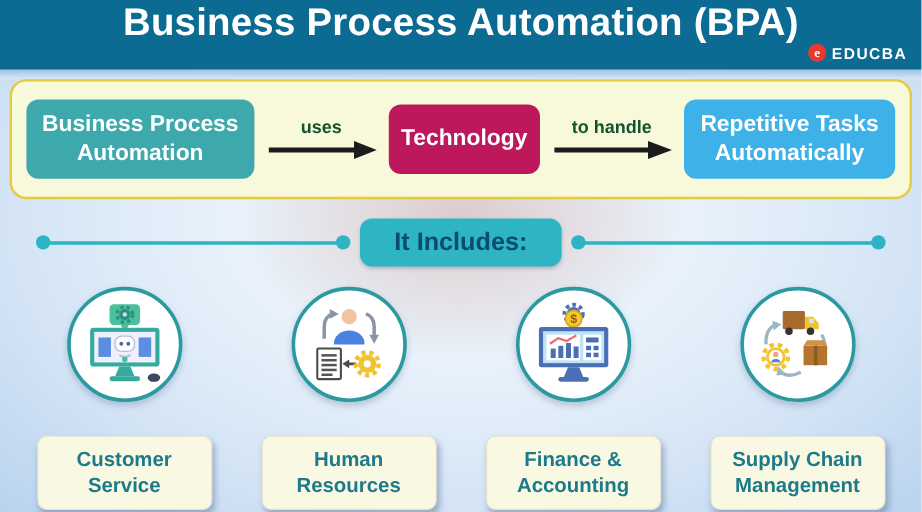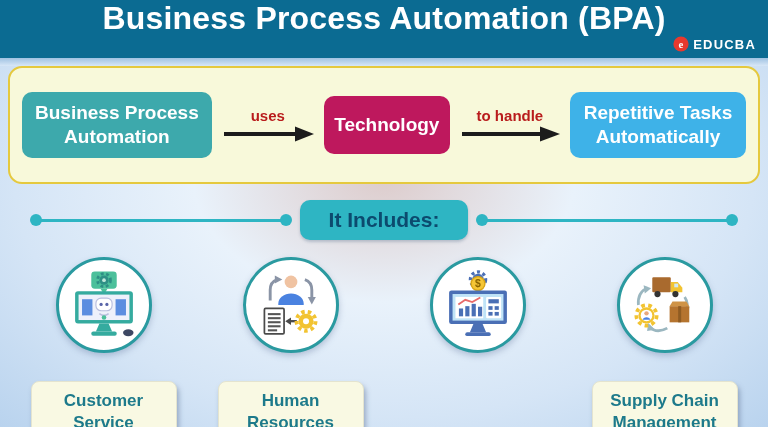--- a/index.html
+++ b/index.html
@@ -16,32 +16,32 @@
   .header h1{
     margin:0;color:#ffffff;font-size:32px;font-weight:bold;letter-spacing:.2px;
   }
   .brand{
     position:absolute;right:12px;bottom:6px;display:flex;align-items:center;gap:4px;
   }
   .brand span{color:#ffffff;font-size:13px;font-weight:bold;letter-spacing:1.2px;}
   .header-strip{height:8px;background:linear-gradient(#9fc2e2,#d8e7f7);}
   
   .banner{
-    margin:0 8px;height:118px;background:#f8f9da;border:2px solid #e5c93e;border-radius:14px;
+    margin:0 8px;height:100px;background:#f8f9da;border:2px solid #e5c93e;border-radius:14px;
     display:flex;align-items:center;justify-content:space-between;padding:0 12px;box-sizing:border-box;
   }
   .flow-box{
     color:#fff;font-weight:bold;font-size:19px;line-height:1.25;text-align:center;
     border-radius:10px;padding:9px 13px;white-space:pre-line;
   }
   .step1{background:#3da9ac;min-width:148px;}
   .step2{background:#be185d;min-width:110px;padding:17px 8px;}
   .step3{background:#3eb2e8;min-width:150px;}
   .flow-arrow{display:flex;flex-direction:column;align-items:center;margin:0 6px;}
-  .arrow-label{font-size:15px;font-weight:bold;color:#b91c1c;margin-bottom:1px;}
+  .arrow-label{font-size:15px;font-weight:bold;color:#14532d;margin-bottom:1px;}
   
   .ribbon{margin-top:14px;height:44px;display:flex;align-items:center;padding:0 22px;}
   .divider{flex:1;height:3px;background:#2eb5c3;position:relative;margin:0 14px;}
   .divider::before,.divider::after{
     content:'';position:absolute;top:-4.5px;width:12px;height:12px;border-radius:50%;background:#2eb5c3;
   }
   .divider::before{left:-6px;}
   .divider::after{right:-6px;}
   .includes-box{
     background:#2eb5c3;color:#0c4a6e;font-size:21px;font-weight:bold;
@@ -183,20 +183,22 @@
           <rect x="39" y="25" width="13" height="18.5" rx="1" fill="#ffffff"></rect>
           <rect x="41" y="27" width="9" height="3.6" fill="#4a6fb5"></rect>
           <rect x="41" y="33" width="3.6" height="3.2" fill="#4a6fb5"></rect>
           <rect x="46.4" y="33" width="3.6" height="3.2" fill="#4a6fb5"></rect>
           <rect x="41" y="38" width="3.6" height="3.2" fill="#4a6fb5"></rect>
           <rect x="46.4" y="38" width="3.6" height="3.2" fill="#4a6fb5"></rect>
           <polygon points="28,48.5 36,48.5 39,55.5 25,55.5" fill="#4a6fb5"></polygon>
           <rect x="21" y="55.5" width="22" height="3.4" rx="1.7" fill="#4a6fb5"></rect>
         </svg>
       </div>
+      <div class="card-label">Finance &amp;
+Accounting</div>
     </div>
 
     <div class="card">
       <div class="circle">
         <svg viewBox="0 0 64 64" width="74" height="74">
           <path d="M49,25 q4,6 1,12" fill="none" stroke="#9bb7c0" stroke-width="2.4"></path>
           <polygon points="46.5,35 53.5,34 49,40.5" fill="#9bb7c0"></polygon>
           <path d="M34,52 q-9,5 -16,-1" fill="none" stroke="#9bb7c0" stroke-width="2.4"></path>
           <polygon points="17.5,47.5 16.5,54.5 23.5,53.5" fill="#9bb7c0"></polygon>
           <path d="M9,32 q-1,-11 8,-15" fill="none" stroke="#9bb7c0" stroke-width="2.4"></path>

